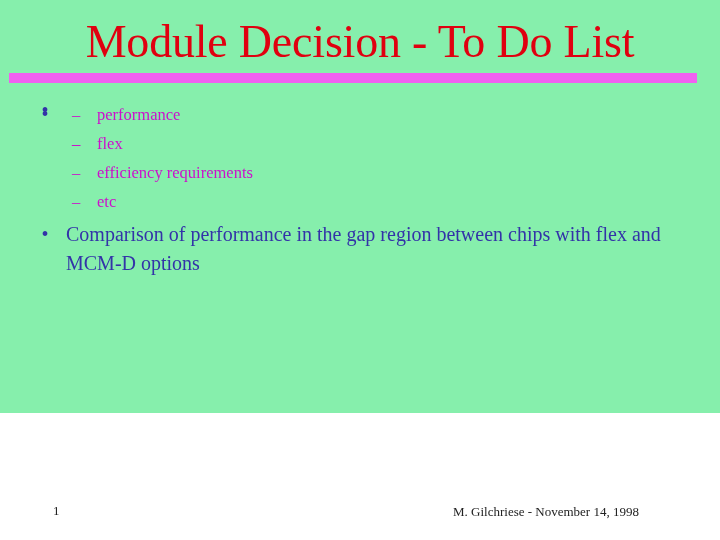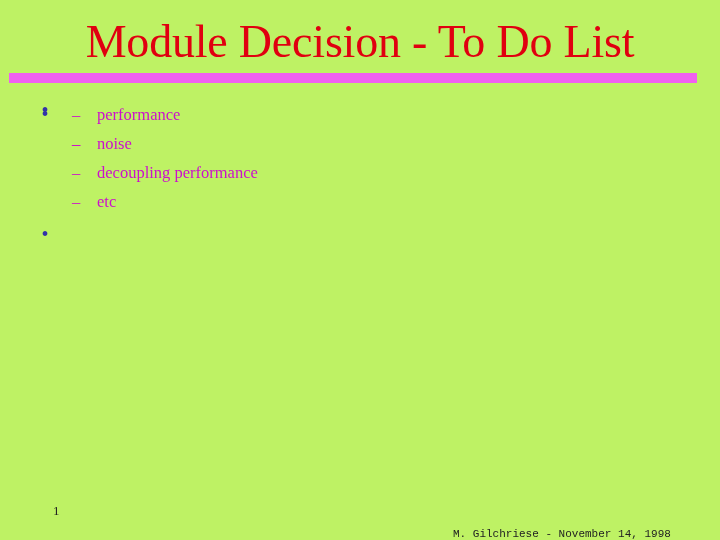--- a/index.html
+++ b/index.html
@@ -10,22 +10,22 @@
     body {
       width: 720px;
       height: 540px;
       position: relative;
       overflow: hidden;
       font-family: "Liberation Serif", "DejaVu Serif", serif;
     }
     .slide {
       position: absolute;
       left: 0; top: 0;
-      width: 720px; height: 540px;
-      background: #bef264;
+      width: 720px; height: 413px;
+      background: #86efac;
     }
     .title {
       position: absolute;
       left: 0;
       top: 14px;
       width: 720px;
       text-align: center;
       font-size: 46px;
       line-height: 56px;
       color: #e00010;
@@ -83,25 +83,24 @@
       position: absolute;
       left: 53px;
       top: 503px;
       font-size: 13px;
       color: #222222;
     }
     .footer {
       position: absolute;
       left: 453px;
       top: 504px;
-      font-family: Liberation Mono, monospace;
-      font-size: 11px;
+      font-family: Liberation Serif, serif;
+      font-size: 13px;
       color: #222222;
       white-space: nowrap;
-      margin-top: 24px;
     }
   </style>
 </head>
 <body>
 
 <div class="slide">
   <h1 class="title">Module Decision - To Do List</h1>
   <div class="title-rule"></div>
 
   <div class="content">
@@ -116,32 +115,33 @@
     <div class="sub-list">
       <div class="sub-item">
         <span class="marker">–</span>
         <span>performance</span>
       </div>
       <div class="sub-item">
         <span class="marker">–</span>
       </div>
       <div class="sub-item">
         <span class="marker">–</span>
-        <span>noise</span>
+        <span>flex</span>
       </div>
       <div class="sub-item">
         <span class="marker">–</span>
-        <span>decoupling performance</span>
+        <span>efficiency requirements</span>
       </div>
       <div class="sub-item">
         <span class="marker">–</span>
         <span>etc</span>
       </div>
     </div>
 
     <div class="bullet" style="padding-right:50px;">
       <span class="marker">•</span>
+      <span>Comparison of performance in the gap region between chips with flex and MCM-D options</span>
     </div>
   </div>
 
   <div class="page-number">1</div>
   <div class="footer">M. Gilchriese - November 14, 1998</div>
 </div>
 
 </body></html>

